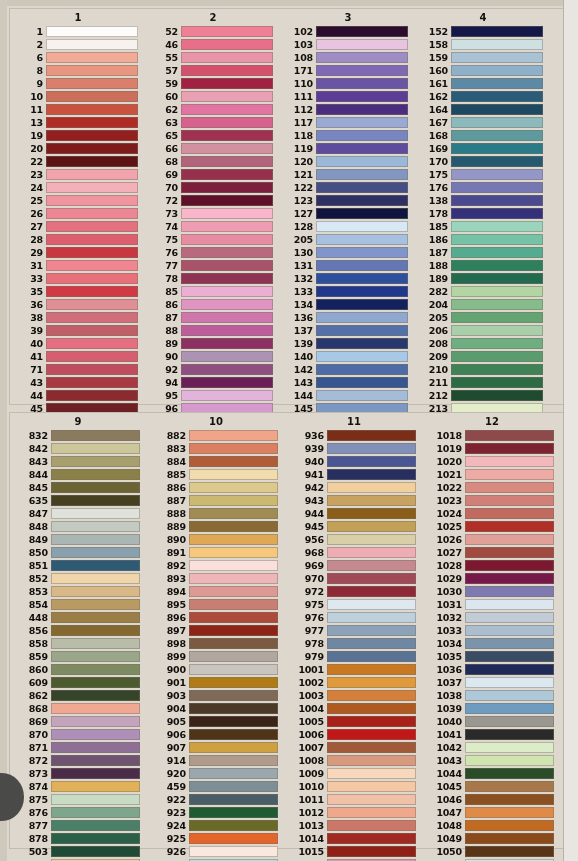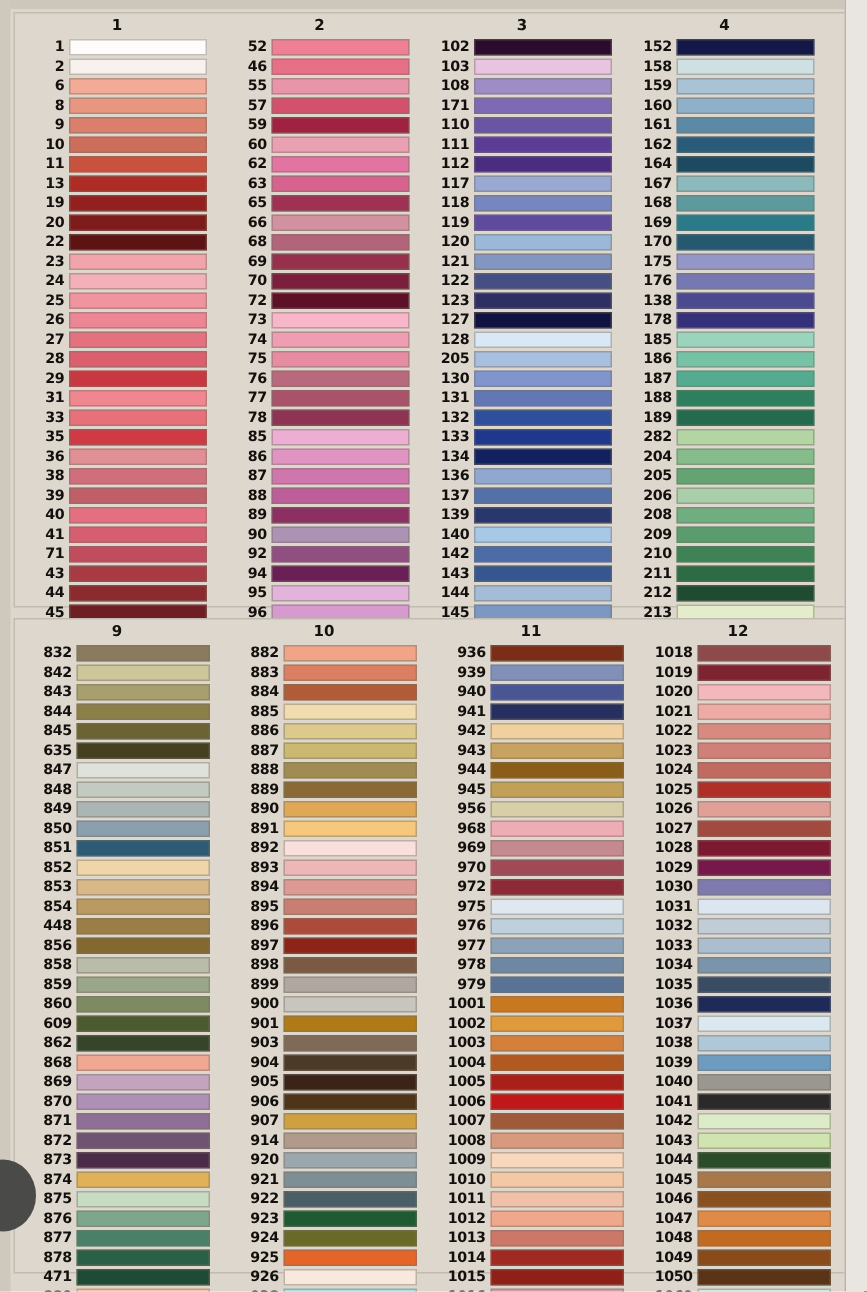--- a/index.html
+++ b/index.html
@@ -944,21 +944,21 @@
           </div>
           <div class="swatch-row">
             <div class="sw-code">877</div>
             <div class="sw-chip" style="background-color: rgb(74, 128, 104);"></div>
           </div>
           <div class="swatch-row">
             <div class="sw-code">878</div>
             <div class="sw-chip" style="background-color: rgb(42, 96, 72);"></div>
           </div>
           <div class="swatch-row">
-            <div class="sw-code">471</div>
+            <div class="sw-code">503</div>
             <div class="sw-chip" style="background-color: rgb(30, 74, 54);"></div>
           </div>
           <div class="swatch-row">
             <div class="sw-code">880</div>
             <div class="sw-chip" style="background-color: rgb(244, 200, 172);"></div>
           </div>
         </div>
         <div class="col">
           <div class="col-head">10</div>
           <div class="swatch-row">
@@ -1063,21 +1063,21 @@
           </div>
           <div class="swatch-row">
             <div class="sw-code">914</div>
             <div class="sw-chip" style="background-color: rgb(176, 154, 140);"></div>
           </div>
           <div class="swatch-row">
             <div class="sw-code">920</div>
             <div class="sw-chip" style="background-color: rgb(154, 168, 174);"></div>
           </div>
           <div class="swatch-row">
-            <div class="sw-code">921</div>
+            <div class="sw-code">459</div>
             <div class="sw-chip" style="background-color: rgb(126, 142, 150);"></div>
           </div>
           <div class="swatch-row">
             <div class="sw-code">922</div>
             <div class="sw-chip" style="background-color: rgb(74, 94, 104);"></div>
           </div>
           <div class="swatch-row">
             <div class="sw-code">923</div>
             <div class="sw-chip" style="background-color: rgb(30, 90, 50);"></div>
           </div>

